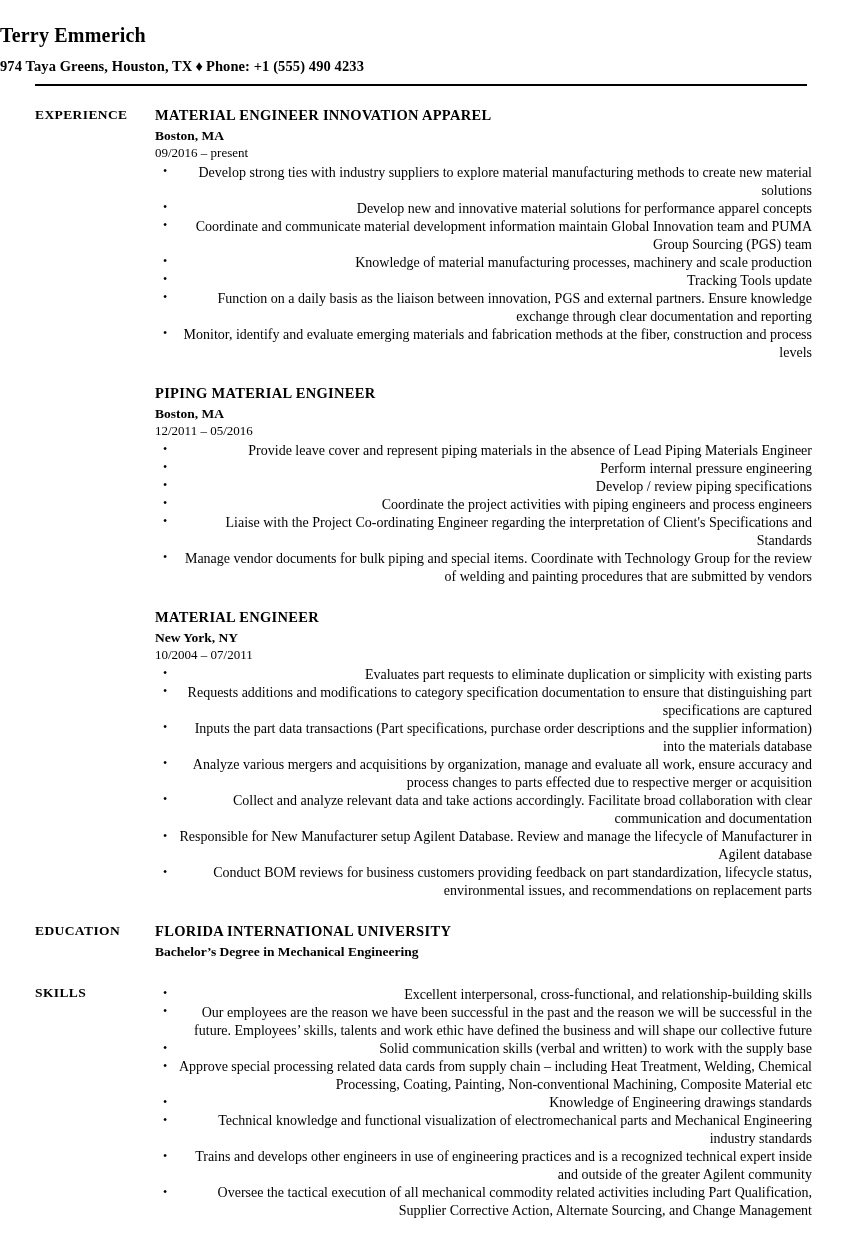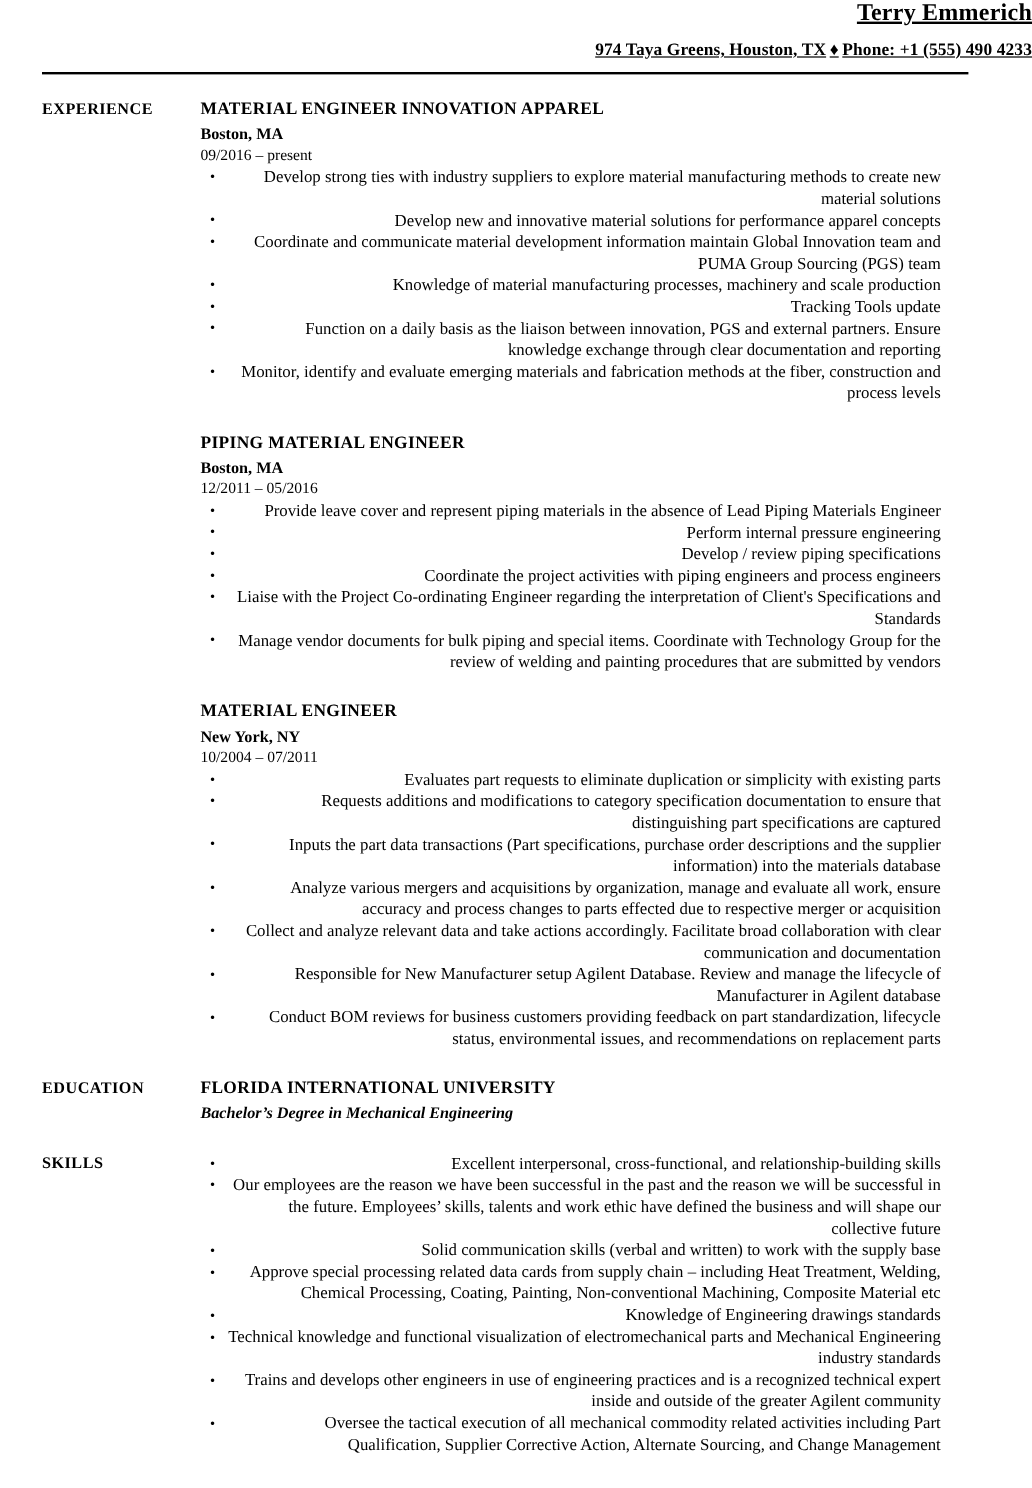--- a/index.html
+++ b/index.html
@@ -17,22 +17,22 @@
   .page {
     position: relative;
     width: 860px;
     height: 1240px;
     box-sizing: border-box;
     padding: 0;
   }
 
   
   .header {
-    text-align: right;
-    text-decoration: underline;
+    padding-top: 24px;
+    text-align: left;
   }
   .cand-name {
     font-size: 20px;
     font-weight: bold;
     letter-spacing: 0.2px;
     line-height: 1.15;
   }
   .contact-line {
     margin-top: 11px;
     font-size: 14.5px;
@@ -46,22 +46,21 @@
     margin: 9px 53px 0 35px;
     border-top: 2.5px solid #000000;
     height: 0;
   }
 
   
   .section {
     display: flex;
     align-items: flex-start;
     padding-left: 35px;
-    padding-right: 76px;
-    gap: 12px;
+    padding-right: 48px;
   }
   .section-label {
     width: 120px;
     flex: 0 0 120px;
     font-size: 13.5px;
     font-weight: bold;
     letter-spacing: 0.4px;
     padding-top: 1px;
   }
   .section-body {
@@ -121,21 +120,20 @@
     font-size: 14.5px;
     font-weight: bold;
     letter-spacing: 0.3px;
     line-height: 1.25;
   }
   .edu-degree {
     font-size: 13.5px;
     font-weight: bold;
     line-height: 1.3;
     margin-top: 3px;
-    font-style: italic;
   }
 
   .section-education { margin-top: 22px; }
   .section-skills { margin-top: 23px; }
   .section-experience { margin-top: 20px; }
 </style>
 </head>
 <body>
 
 <div class="page">

